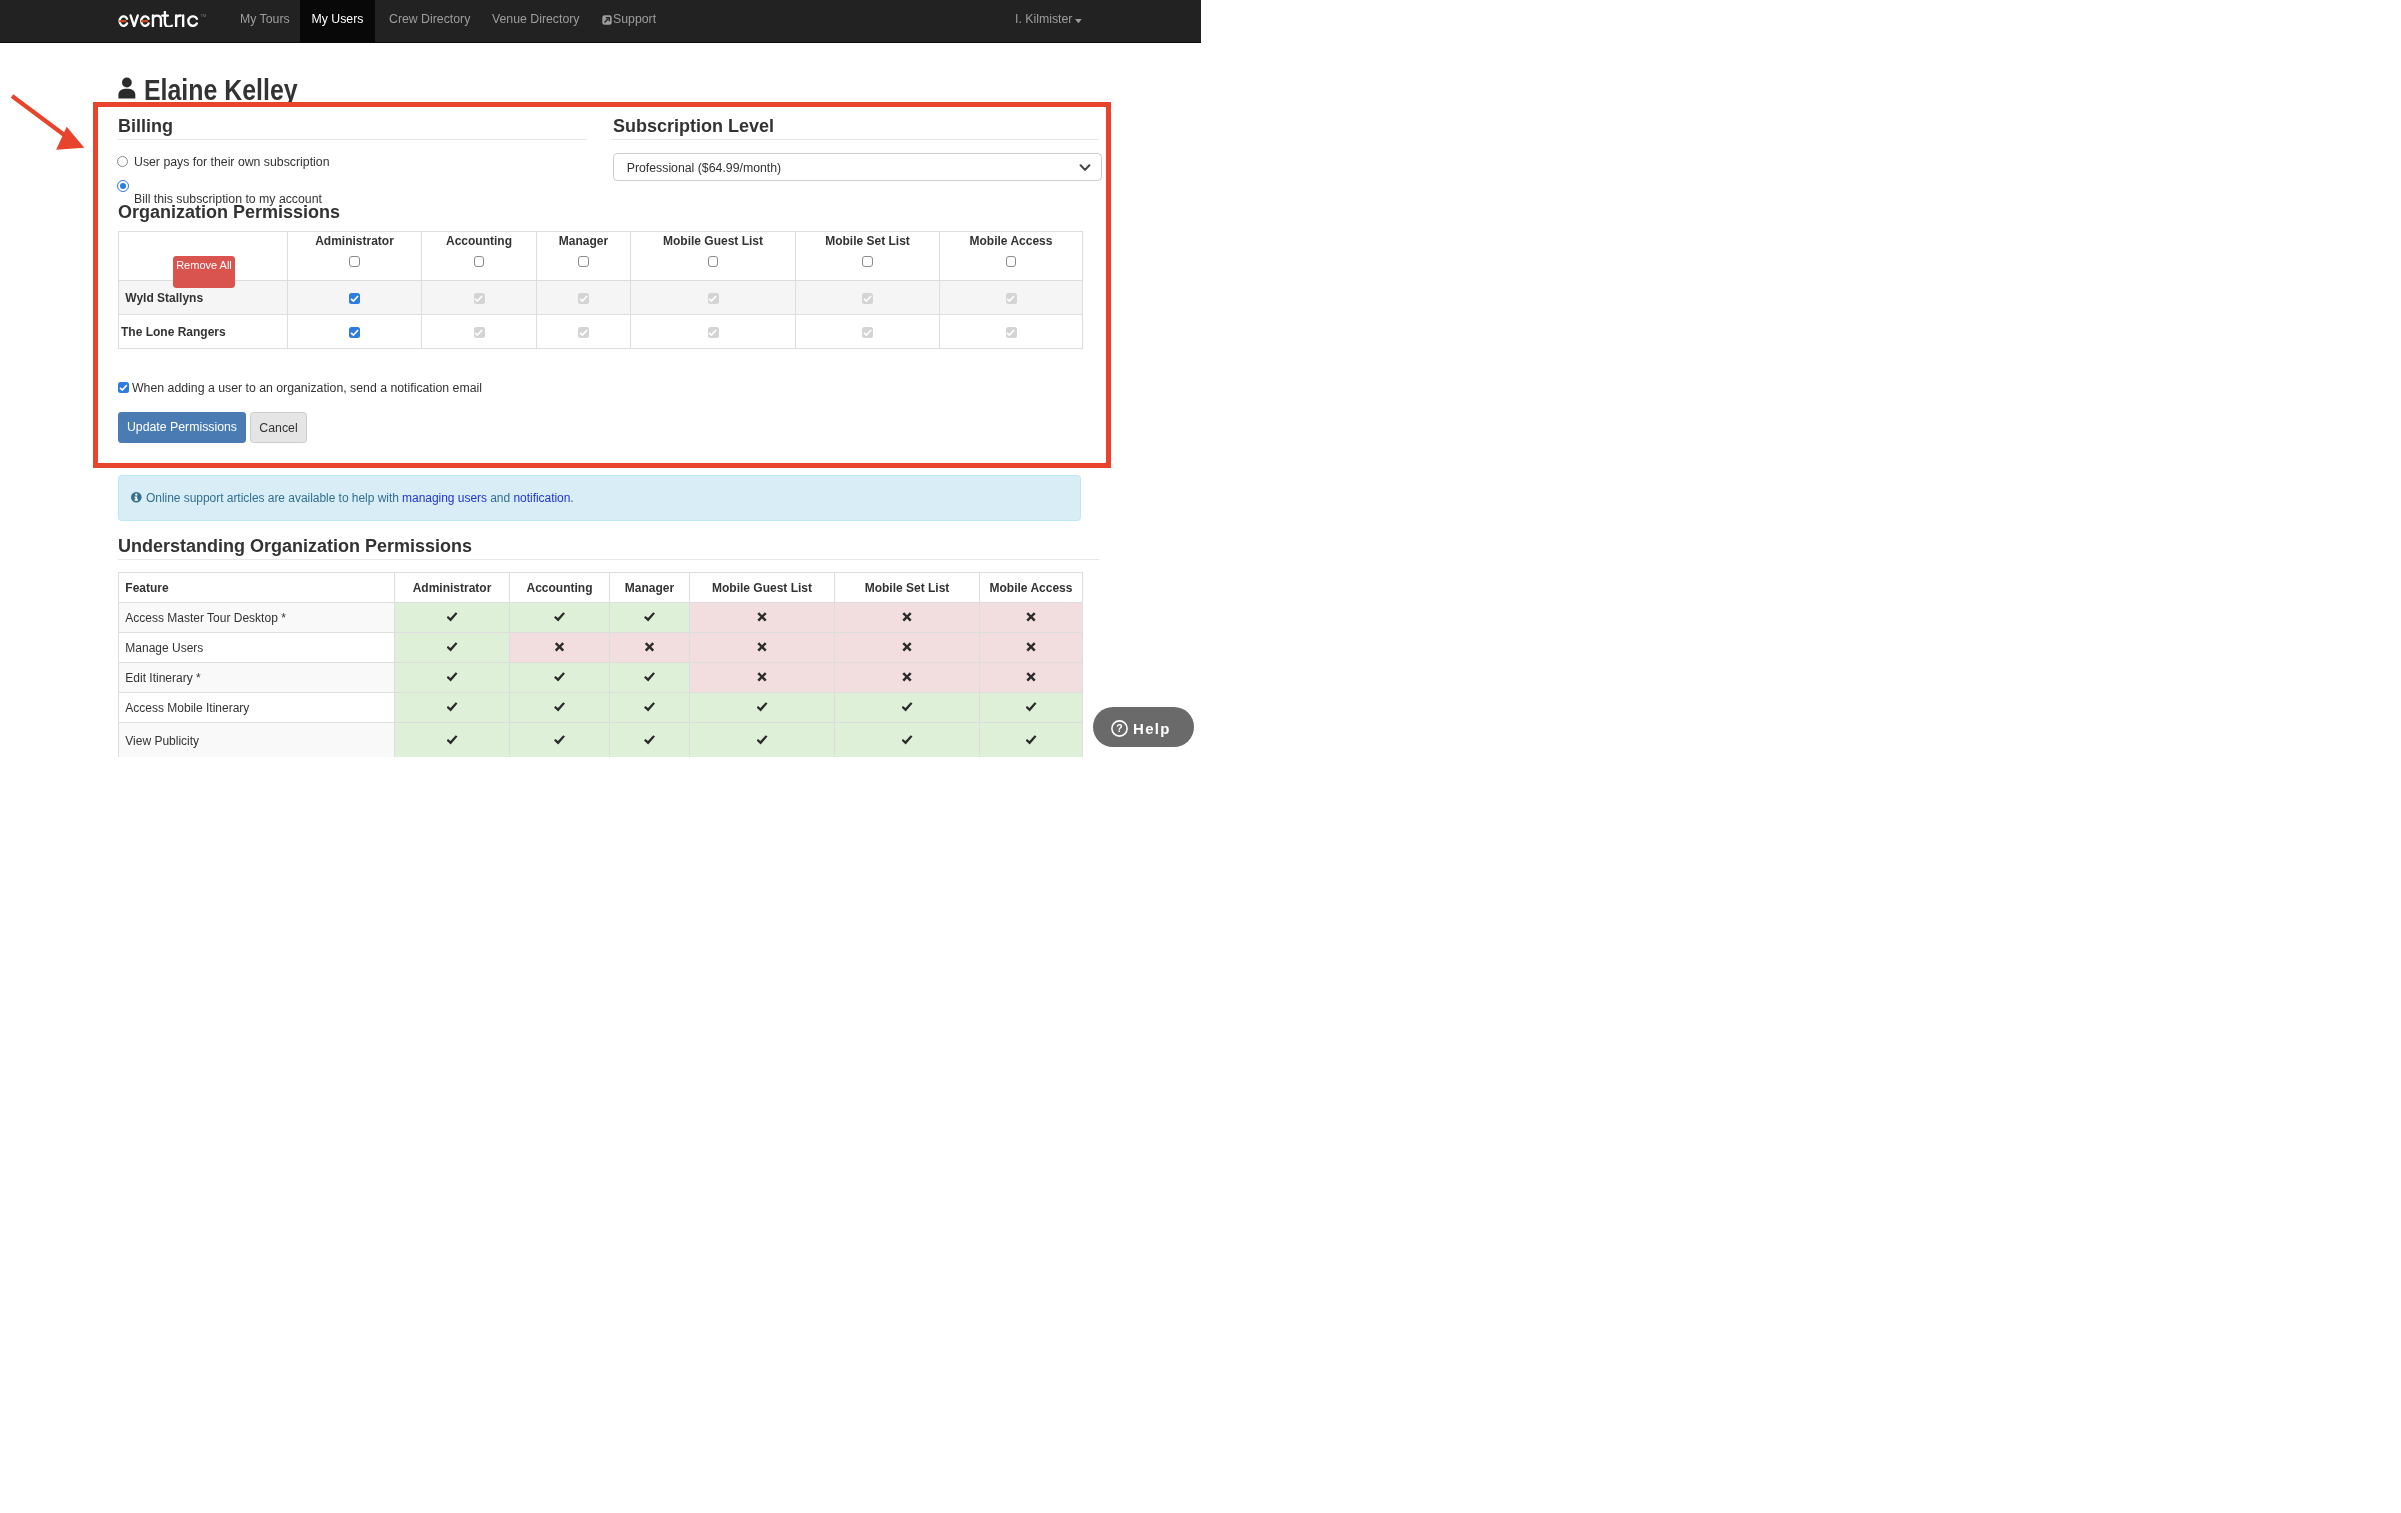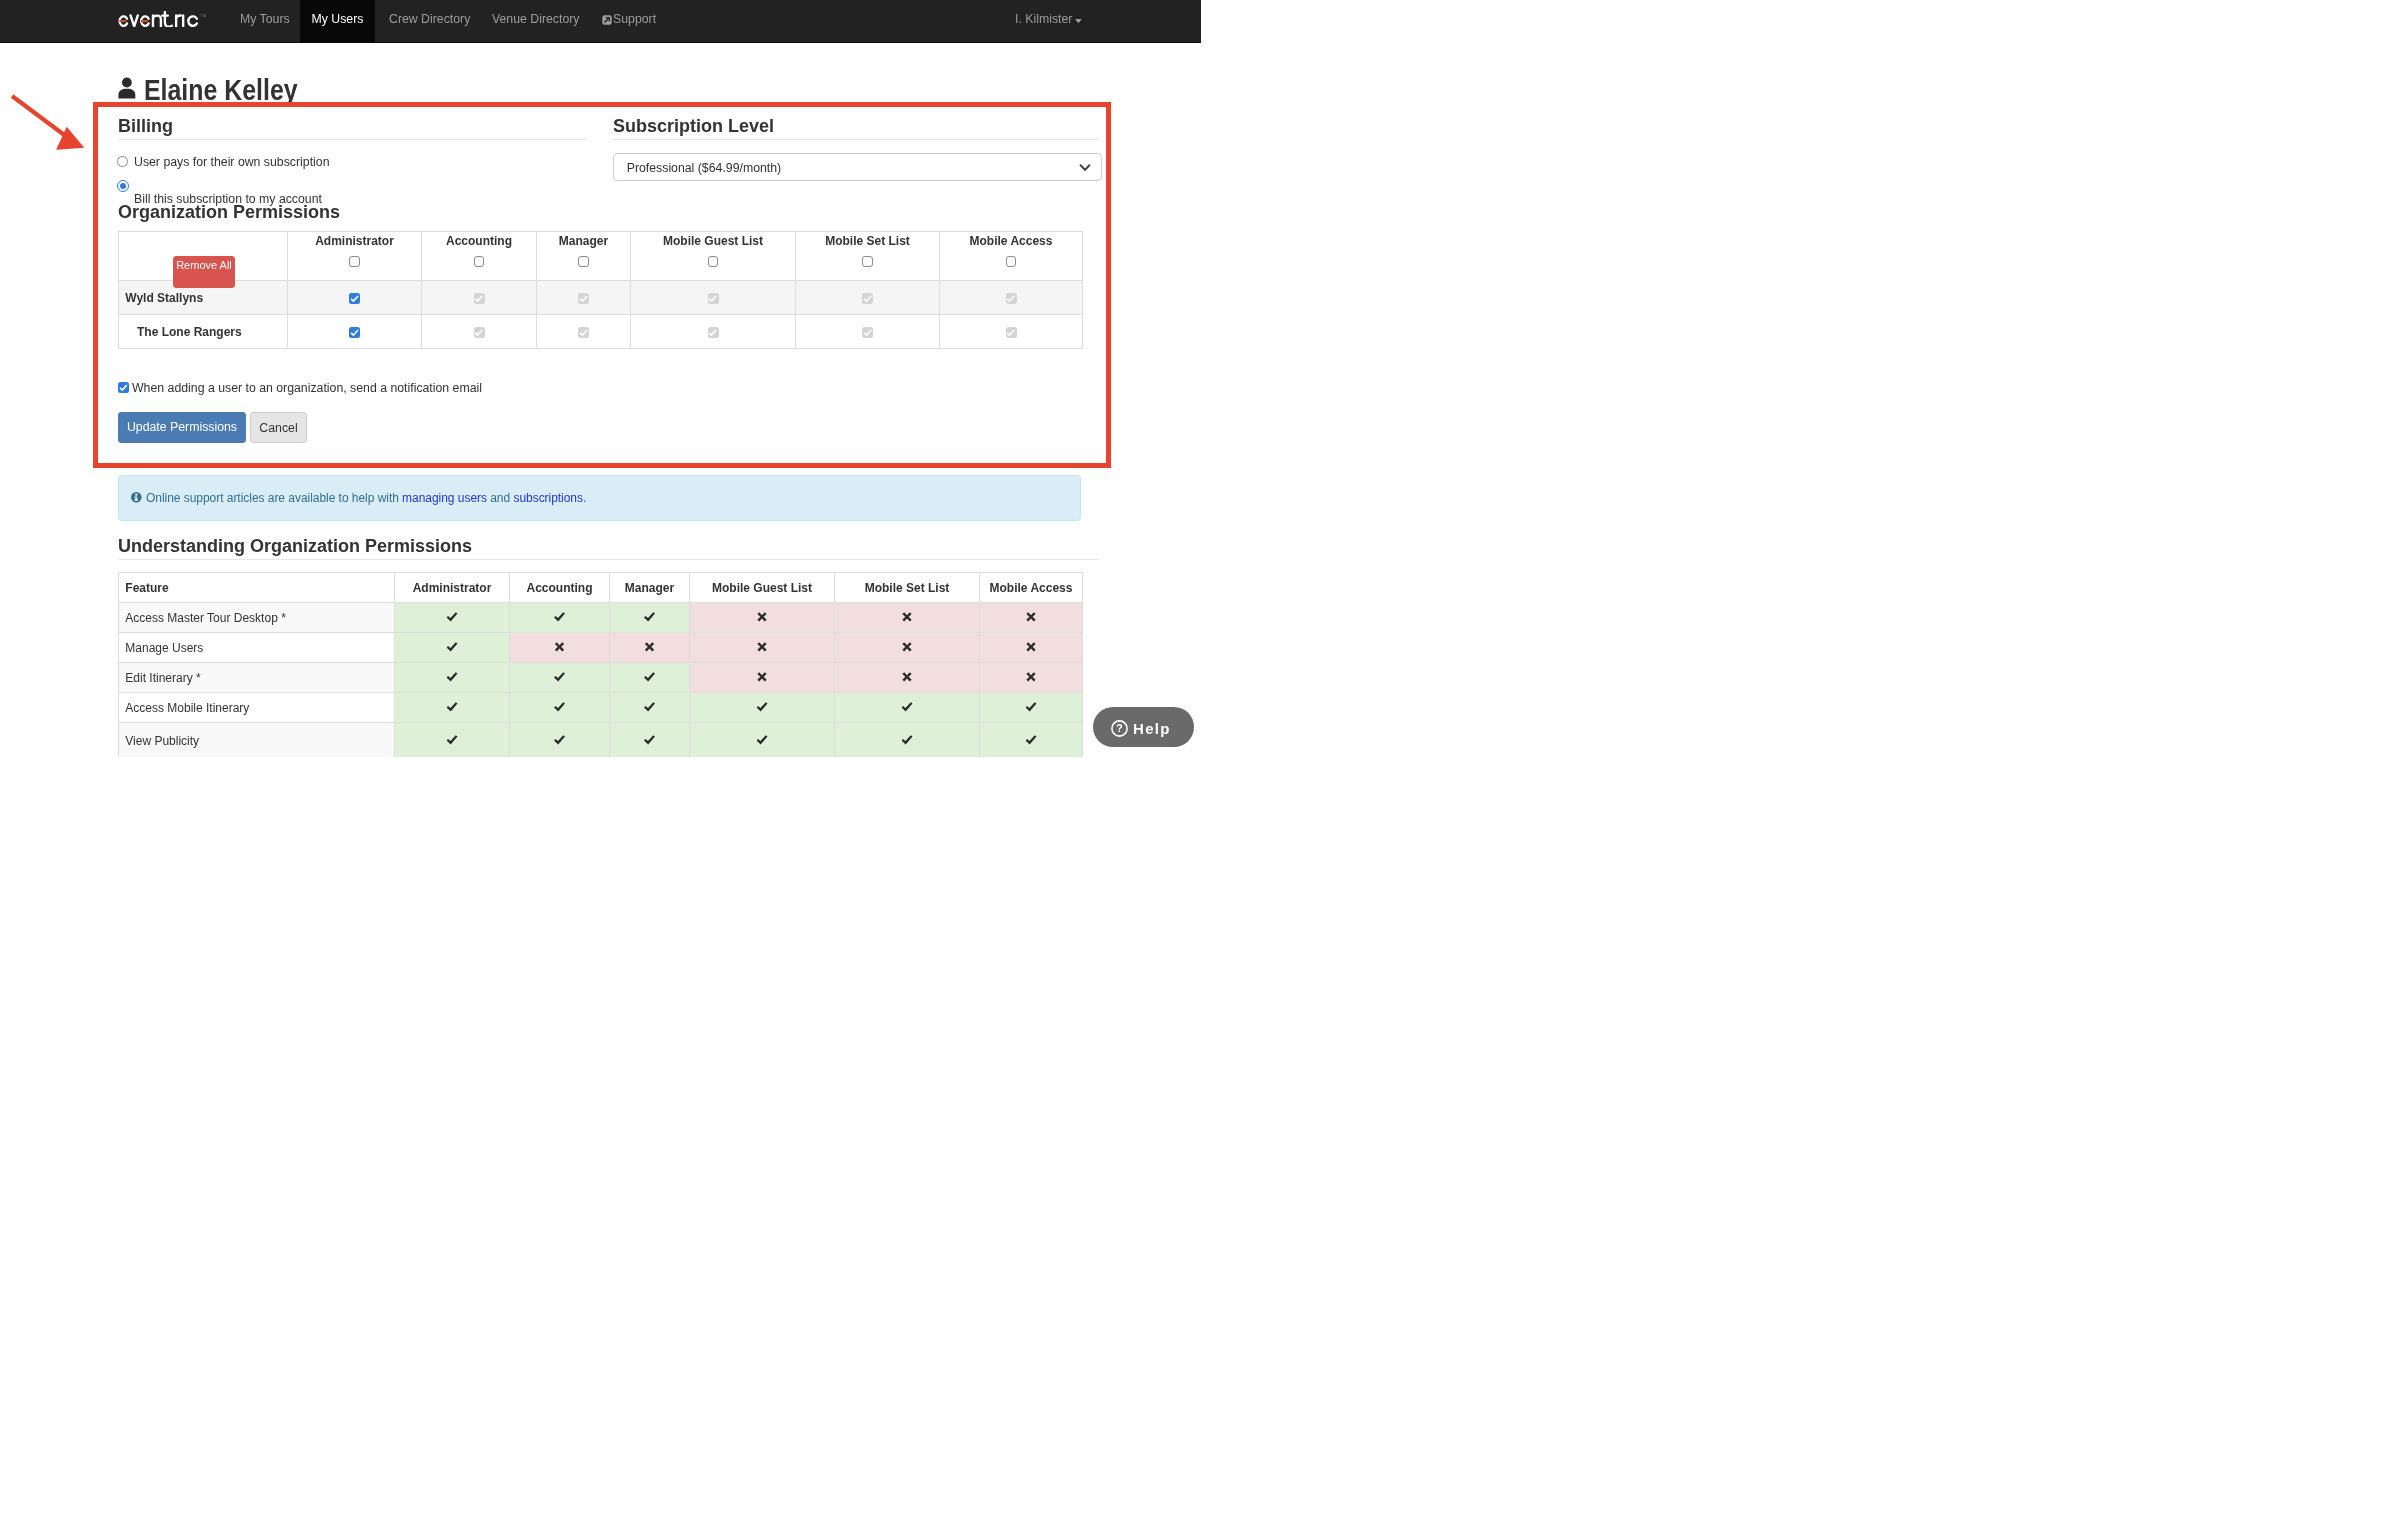--- a/index.html
+++ b/index.html
@@ -172,21 +172,21 @@
                 <path d="M 1.2,4.5 L 4,7.2 L 9.6,1.2" fill="none" stroke="#fff" stroke-width="2"></path>
               </svg></span></td>
         <td class="ccell"><span class="icb dis"><svg width="9.3" height="7.6" viewBox="0 0 11 9">
                 <path d="M 1.2,4.5 L 4,7.2 L 9.6,1.2" fill="none" stroke="#fff" stroke-width="2"></path>
               </svg></span></td>
         <td class="ccell"><span class="icb dis"><svg width="9.3" height="7.6" viewBox="0 0 11 9">
                 <path d="M 1.2,4.5 L 4,7.2 L 9.6,1.2" fill="none" stroke="#fff" stroke-width="2"></path>
               </svg></span></td>
       </tr>
       <tr style="height:34px;">
-        <td style="padding-left:18px;font-weight:bold">The Lone Rangers</td>
+        <td style="padding-left:2px;font-weight:bold">The Lone Rangers</td>
         <td class="ccell"><span class="icb on"><svg width="9.3" height="7.6" viewBox="0 0 11 9">
                 <path d="M 1.2,4.5 L 4,7.2 L 9.6,1.2" fill="none" stroke="#fff" stroke-width="2"></path>
               </svg></span></td>
         <td class="ccell"><span class="icb dis"><svg width="9.3" height="7.6" viewBox="0 0 11 9">
                 <path d="M 1.2,4.5 L 4,7.2 L 9.6,1.2" fill="none" stroke="#fff" stroke-width="2"></path>
               </svg></span></td>
         <td class="ccell"><span class="icb dis"><svg width="9.3" height="7.6" viewBox="0 0 11 9">
                 <path d="M 1.2,4.5 L 4,7.2 L 9.6,1.2" fill="none" stroke="#fff" stroke-width="2"></path>
               </svg></span></td>
         <td class="ccell"><span class="icb dis"><svg width="9.3" height="7.6" viewBox="0 0 11 9">
@@ -212,21 +212,21 @@
 
   <div id="btn-update">Update Permissions</div>
   <div id="btn-cancel">Cancel</div>
 
   <div id="alert">
     <svg class="abs" style="left:12px;top:16px" width="10.6" height="10.6" viewBox="0 0 19 19">
       <circle cx="9.5" cy="9.5" r="9.5" fill="#31708f"></circle>
       <circle cx="9.5" cy="4.7" r="2.1" fill="#fff"></circle>
       <path d="M 6.5,8 H 11.1 V 13 H 12.5 V 15.6 H 6.5 V 13 H 7.9 V 10.6 H 6.5 Z" fill="#fff"></path>
     </svg>
-    <div class="abs" style="left:27px;top:15.6px;line-height:12.7px;">Online support articles are available to help with <a>managing users</a> and <a>subscriptions</a>.</div>
+    <div class="abs" style="left:27px;top:15.6px;line-height:12.7px;">Online support articles are available to help with <a>managing users</a> and <a>notification</a>.</div>
   </div>
 
   <div class="sechead" style="left:118px;top:537px;">Understanding Organization Permissions</div>
   <div class="sechr" style="left:118px;top:559px;width:981px;"></div>
   <table class="grid" id="featuretable" style="left:118px;top:572px;width:963px;padding-left:16px;">
     <colgroup>
       <col style="width:276px">
         <col style="width:115px">
         <col style="width:100px">
         <col style="width:80px">

